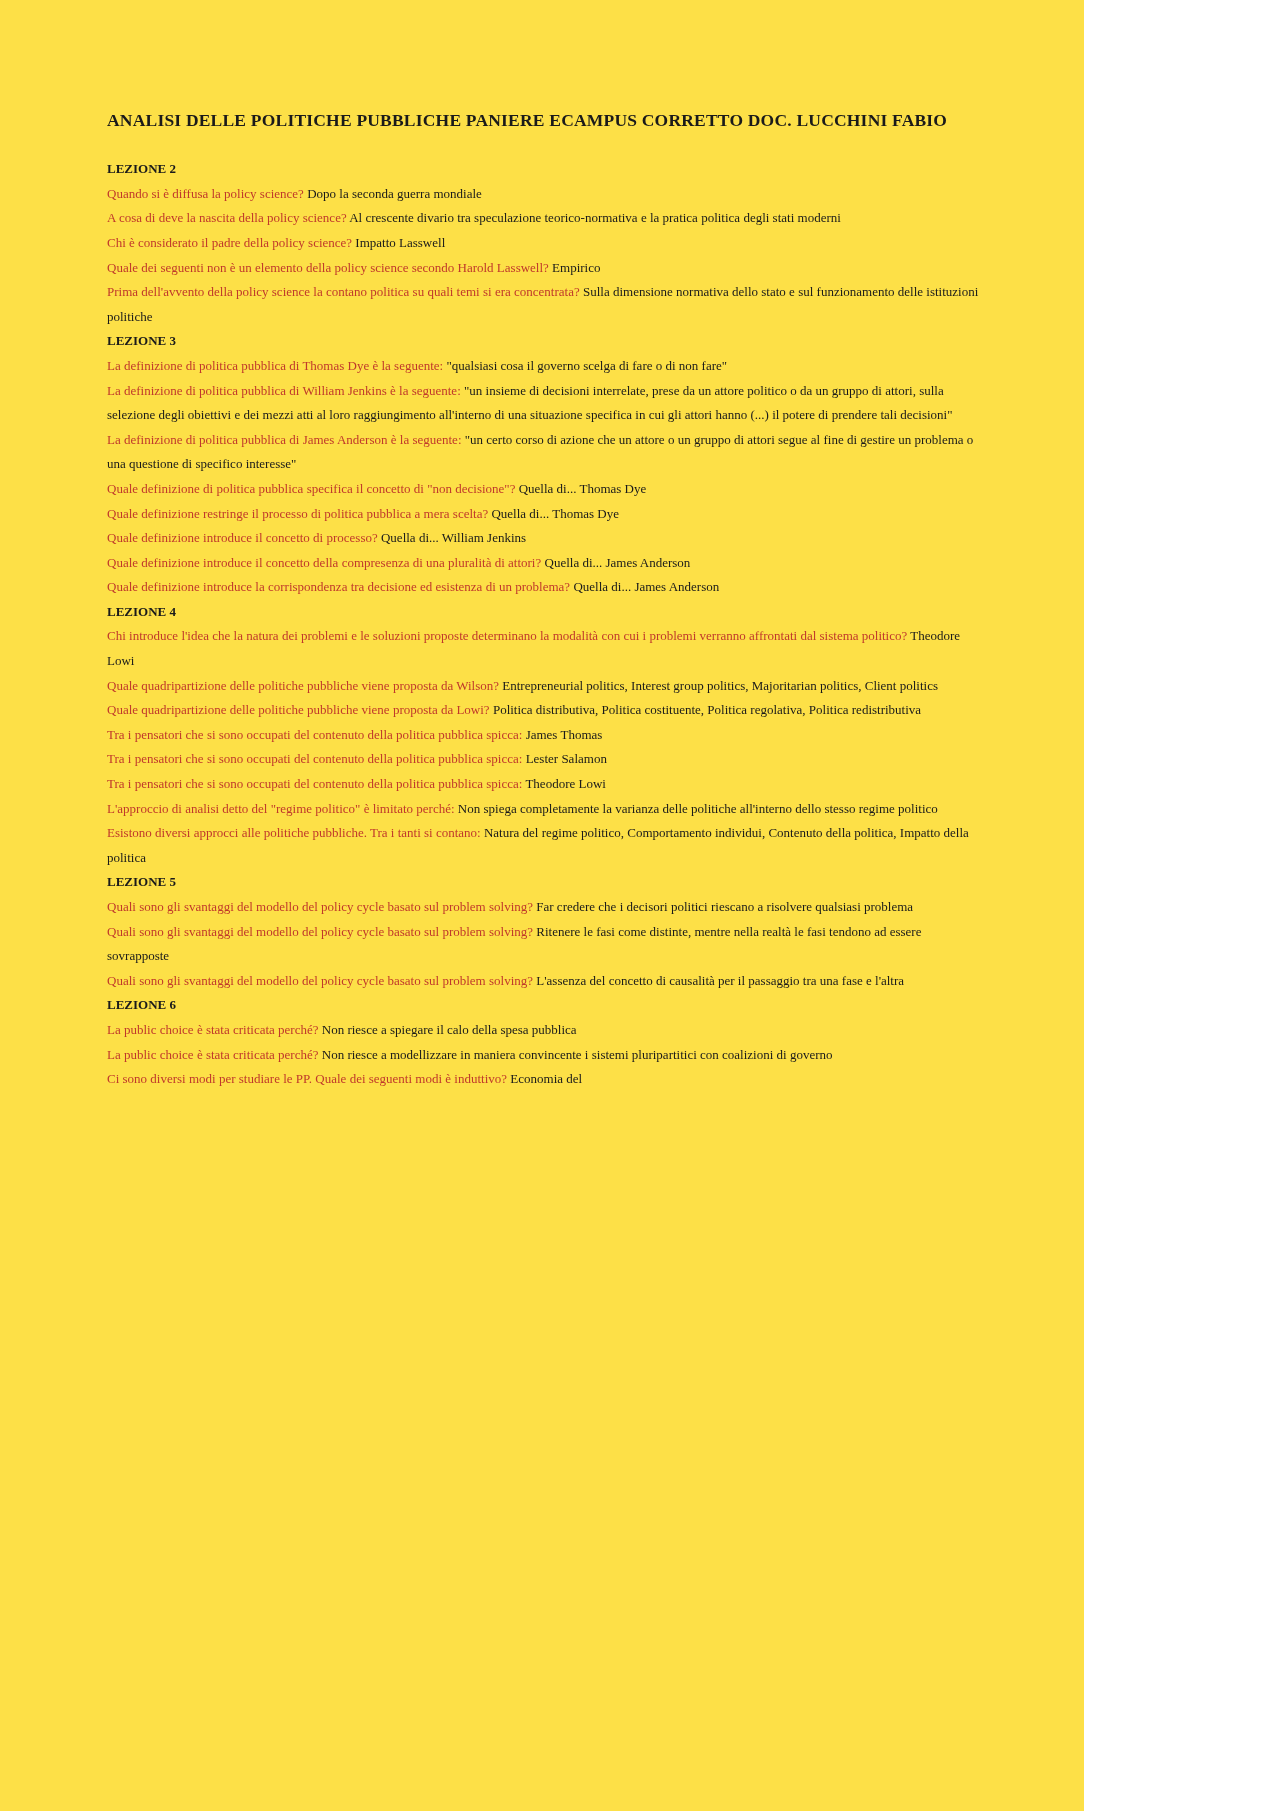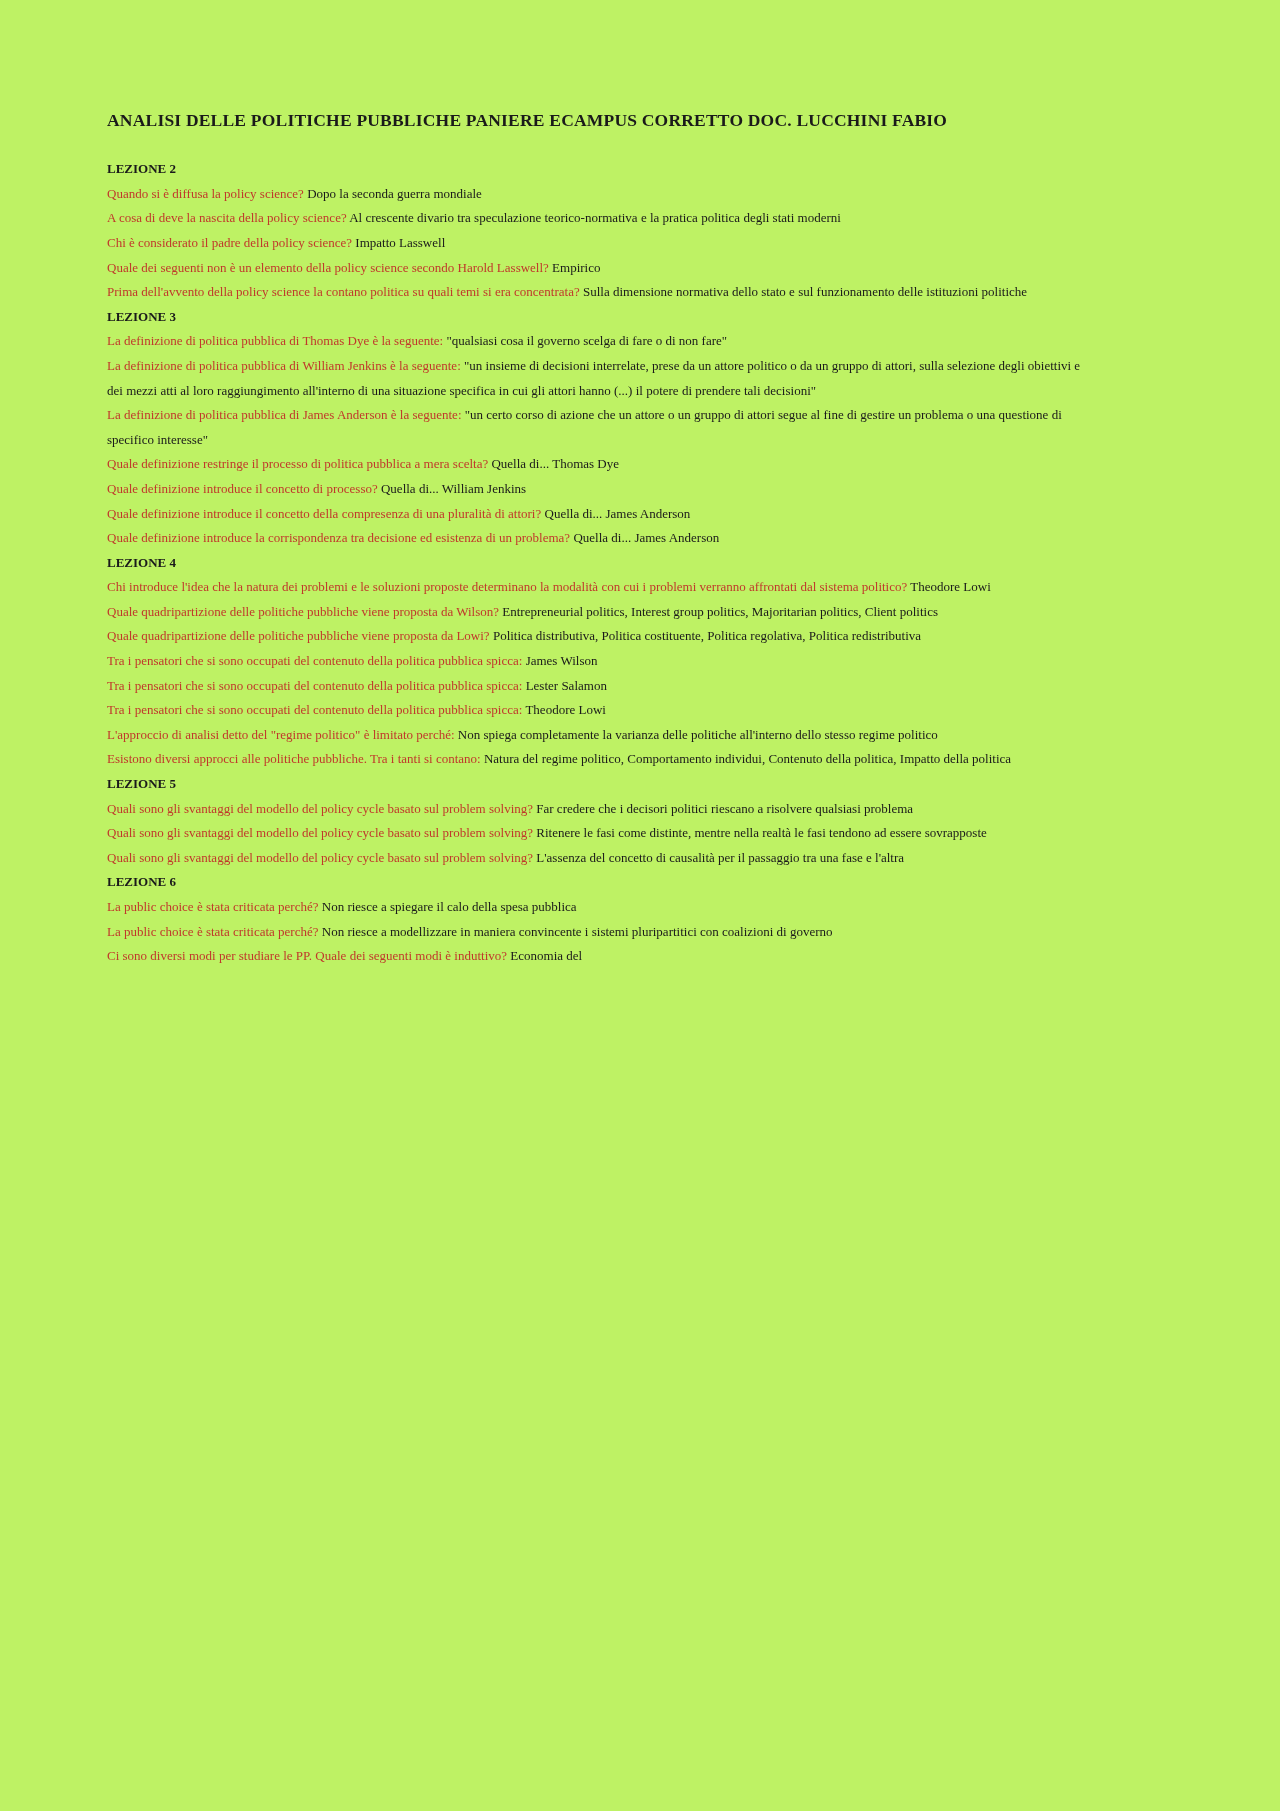--- a/index.html
+++ b/index.html
@@ -8,24 +8,24 @@
     background: #ffffff;
   }
   body {
     width: 1280px;
     min-height: 1811px;
     font-family: "Liberation Serif", "DejaVu Serif", serif;
     color: #1a1a1a;
   }
   .page {
     box-sizing: border-box;
-    width: 1280px;
+    width: 1084px;
     min-height: 1811px;
     padding: 108px 100px 80px 107px;
-    background: #bef264;
+    background: #fde047;
   }
   .doc-title {
     font-weight: bold;
     font-size: 17.5px;
     line-height: 24.6px;
     margin: 0 0 24.6px 0;
     letter-spacing: 0.2px;
   }
   .content {
     font-size: 13px;
@@ -56,29 +56,30 @@
       <p class="lesson-heading">LEZIONE 2</p>
       <p class="qa"><span class="question">Quando si è diffusa la policy science?</span> <span class="answer">Dopo la seconda guerra mondiale</span></p>
       <p class="qa"><span class="question">A cosa di deve la nascita della policy science?</span> <span class="answer">Al crescente divario tra speculazione teorico-normativa e la pratica politica degli stati moderni</span></p>
       <p class="qa"><span class="question">Chi è considerato il padre della policy science?</span> <span class="answer">Impatto Lasswell</span></p>
       <p class="qa"><span class="question">Quale dei seguenti non è un elemento della policy science secondo Harold Lasswell?</span> <span class="answer">Empirico</span></p>
       <p class="qa"><span class="question">Prima dell'avvento della policy science la contano politica su quali temi si era concentrata?</span> <span class="answer">Sulla dimensione normativa dello stato e sul funzionamento delle istituzioni politiche</span></p>
       <p class="lesson-heading">LEZIONE 3</p>
       <p class="qa"><span class="question">La definizione di politica pubblica di Thomas Dye è la seguente:</span> <span class="answer">"qualsiasi cosa il governo scelga di fare o di non fare"</span></p>
       <p class="qa"><span class="question">La definizione di politica pubblica di William Jenkins è la seguente:</span> <span class="answer">"un insieme di decisioni interrelate, prese da un attore politico o da un gruppo di attori, sulla selezione degli obiettivi e dei mezzi atti al loro raggiungimento all'interno di una situazione specifica in cui gli attori hanno (...) il potere di prendere tali decisioni"</span></p>
       <p class="qa"><span class="question">La definizione di politica pubblica di James Anderson è la seguente:</span> <span class="answer">"un certo corso di azione che un attore o un gruppo di attori segue al fine di gestire un problema o una questione di specifico interesse"</span></p>
+      <p class="qa"><span class="question">Quale definizione di politica pubblica specifica il concetto di "non decisione"?</span> <span class="answer">Quella di... Thomas Dye</span></p>
       <p class="qa"><span class="question">Quale definizione restringe il processo di politica pubblica a mera scelta?</span> <span class="answer">Quella di... Thomas Dye</span></p>
       <p class="qa"><span class="question">Quale definizione introduce il concetto di processo?</span> <span class="answer">Quella di... William Jenkins</span></p>
       <p class="qa"><span class="question">Quale definizione introduce il concetto della compresenza di una pluralità di attori?</span> <span class="answer">Quella di... James Anderson</span></p>
       <p class="qa"><span class="question">Quale definizione introduce la corrispondenza tra decisione ed esistenza di un problema?</span> <span class="answer">Quella di... James Anderson</span></p>
       <p class="lesson-heading">LEZIONE 4</p>
       <p class="qa"><span class="question">Chi introduce l'idea che la natura dei problemi e le soluzioni proposte determinano la modalità con cui i problemi verranno affrontati dal sistema politico?</span> <span class="answer">Theodore Lowi</span></p>
       <p class="qa"><span class="question">Quale quadripartizione delle politiche pubbliche viene proposta da Wilson?</span> <span class="answer">Entrepreneurial politics, Interest group politics, Majoritarian politics, Client politics</span></p>
       <p class="qa"><span class="question">Quale quadripartizione delle politiche pubbliche viene proposta da Lowi?</span> <span class="answer">Politica distributiva, Politica costituente, Politica regolativa, Politica redistributiva</span></p>
-      <p class="qa"><span class="question">Tra i pensatori che si sono occupati del contenuto della politica pubblica spicca:</span> <span class="answer">James Wilson</span></p>
+      <p class="qa"><span class="question">Tra i pensatori che si sono occupati del contenuto della politica pubblica spicca:</span> <span class="answer">James Thomas</span></p>
       <p class="qa"><span class="question">Tra i pensatori che si sono occupati del contenuto della politica pubblica spicca:</span> <span class="answer">Lester Salamon</span></p>
       <p class="qa"><span class="question">Tra i pensatori che si sono occupati del contenuto della politica pubblica spicca:</span> <span class="answer">Theodore Lowi</span></p>
       <p class="qa"><span class="question">L'approccio di analisi detto del "regime politico" è limitato perché:</span> <span class="answer">Non spiega completamente la varianza delle politiche all'interno dello stesso regime politico</span></p>
       <p class="qa"><span class="question">Esistono diversi approcci alle politiche pubbliche. Tra i tanti si contano:</span> <span class="answer">Natura del regime politico, Comportamento individui, Contenuto della politica, Impatto della politica</span></p>
       <p class="lesson-heading">LEZIONE 5</p>
       <p class="qa"><span class="question">Quali sono gli svantaggi del modello del policy cycle basato sul problem solving?</span> <span class="answer">Far credere che i decisori politici riescano a risolvere qualsiasi problema</span></p>
       <p class="qa"><span class="question">Quali sono gli svantaggi del modello del policy cycle basato sul problem solving?</span> <span class="answer">Ritenere le fasi come distinte, mentre nella realtà le fasi tendono ad essere sovrapposte</span></p>
       <p class="qa"><span class="question">Quali sono gli svantaggi del modello del policy cycle basato sul problem solving?</span> <span class="answer">L'assenza del concetto di causalità per il passaggio tra una fase e l'altra</span></p>
       <p class="lesson-heading">LEZIONE 6</p>
       <p class="qa"><span class="question">La public choice è stata criticata perché?</span> <span class="answer">Non riesce a spiegare il calo della spesa pubblica</span></p>

